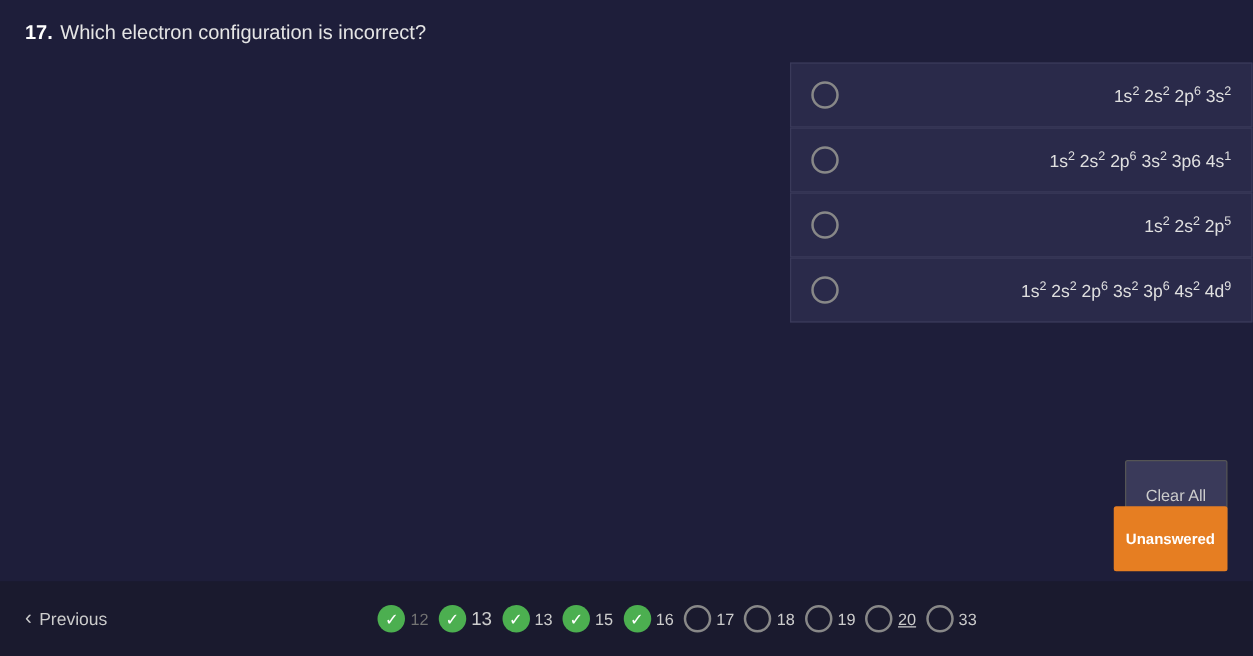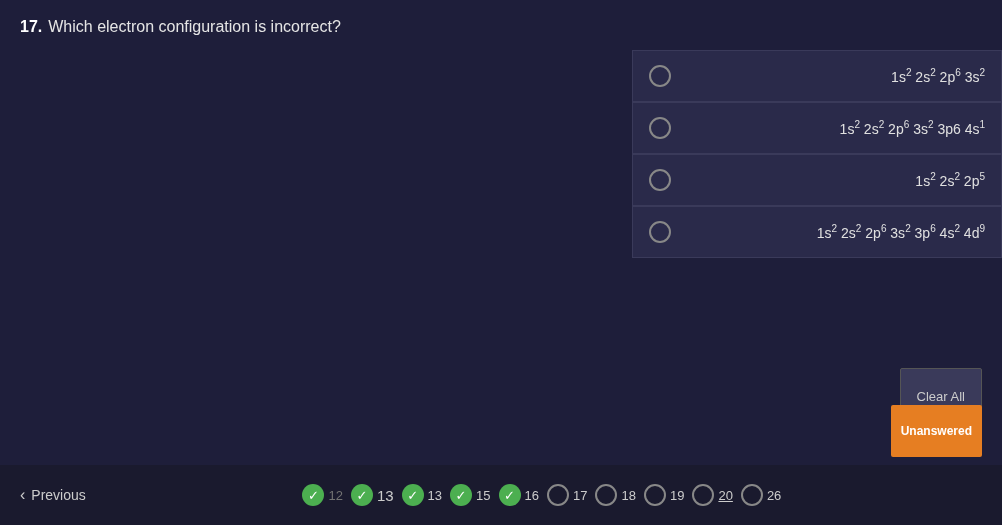--- a/index.html
+++ b/index.html
@@ -236,20 +236,20 @@
         <span style="font-size:13px; color:#ccc;">19</span>
       </div>
 
       <div class="nav-item">
         <div class="nav-check unanswered-circle"></div>
         <span style="font-size:13px; color:#ccc;text-decoration:underline;">20</span>
       </div>
 
       <div class="nav-item">
         <div class="nav-check unanswered-circle"></div>
-        <span style="font-size:13px; color:#ccc;">26</span>
+        <span style="font-size:13px; color:#ccc;">33</span>
       </div>
 
     </div>
 
   </div>
 
 </div>
 
 </body></html>

